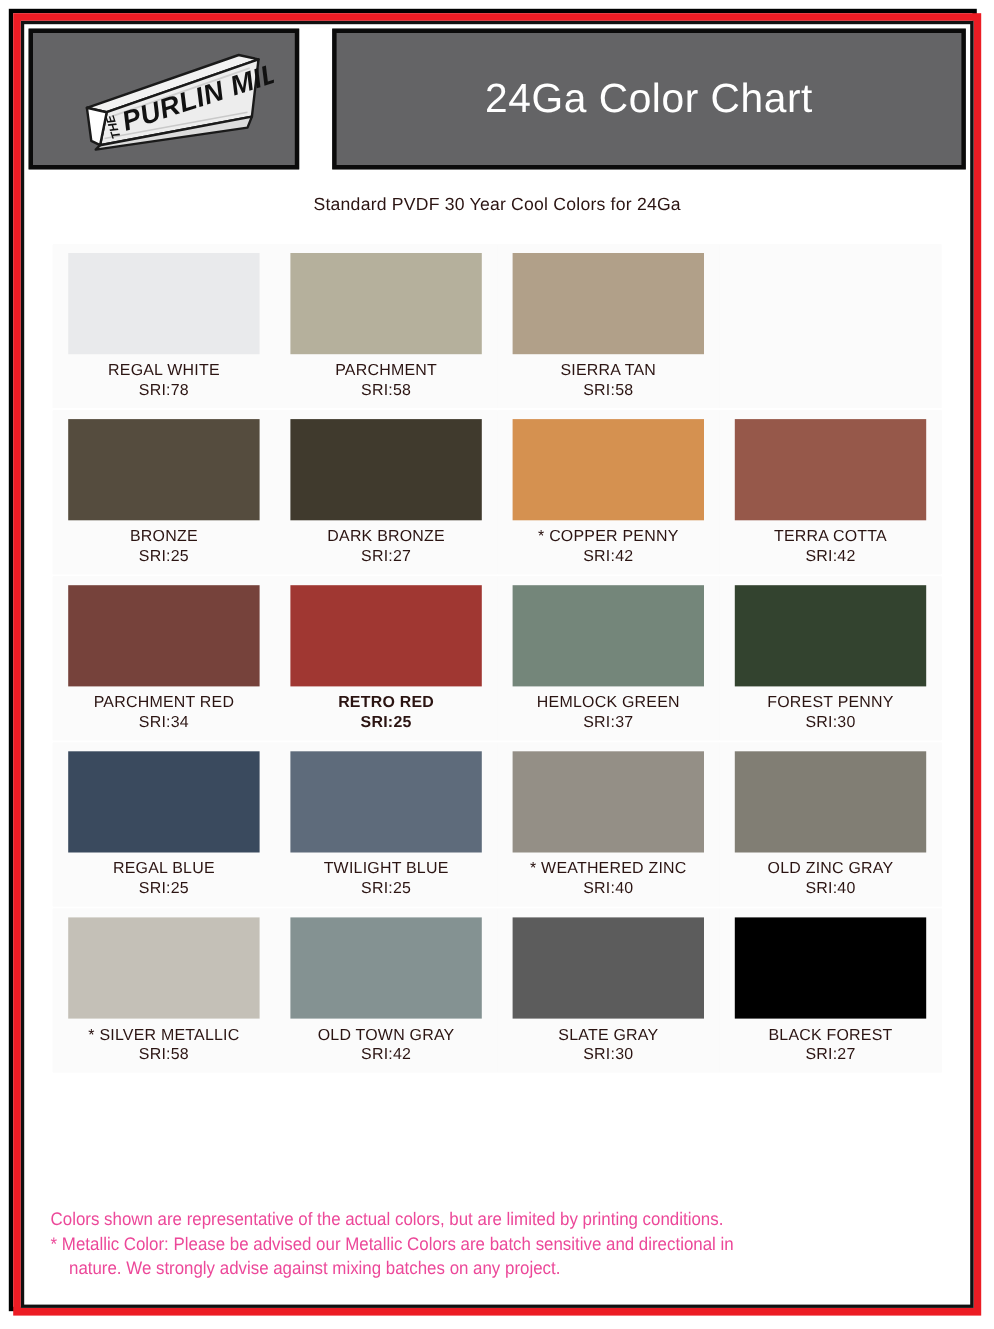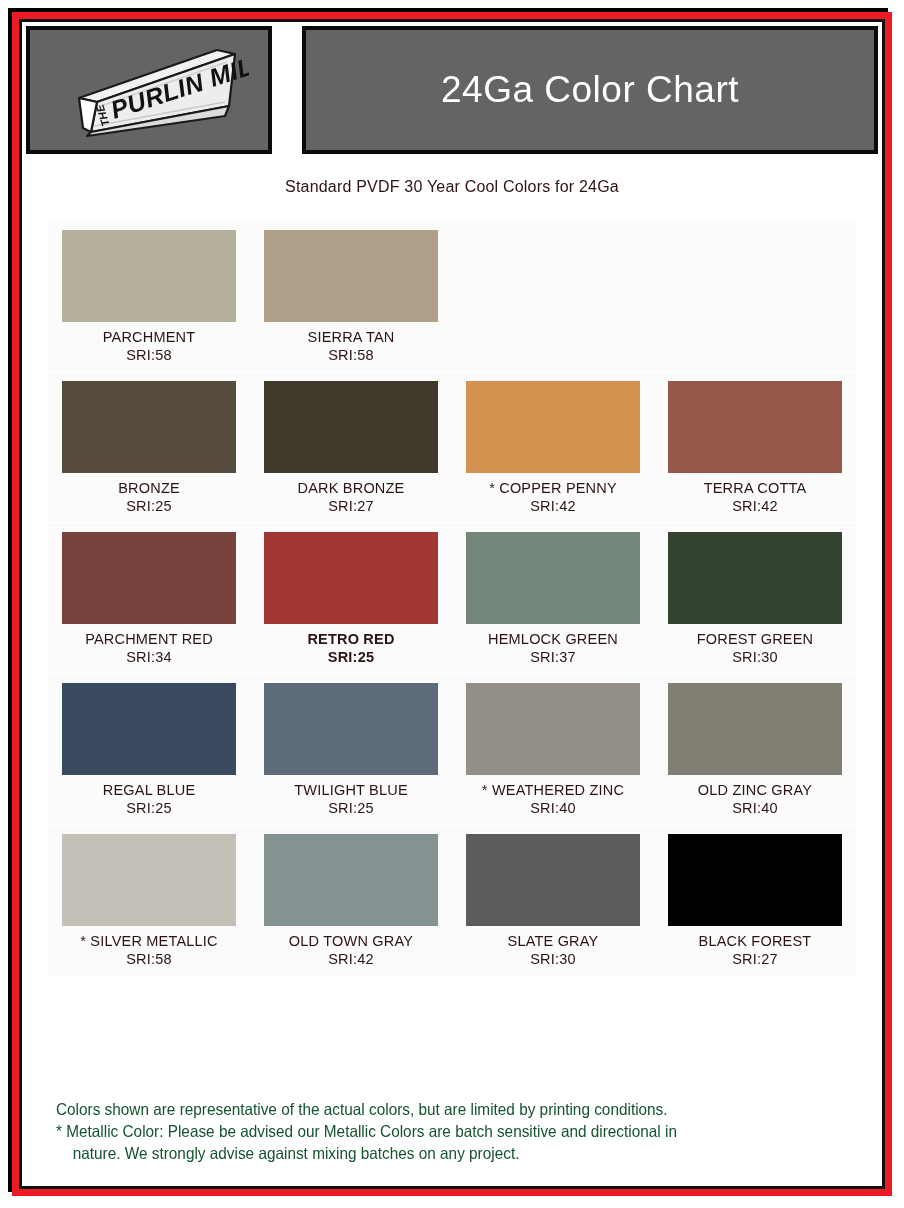--- a/index.html
+++ b/index.html
@@ -156,24 +156,24 @@
     color: #2b1412;
     font-size: 14.5px;
     margin-top: 2px;
     padding-bottom: 8px;
     letter-spacing: 0.2px;
   }
 
   
   .footer {
     position: absolute;
-    left: 30px;
+    left: 20px;
     bottom: 16px;
     width: 800px;
-    color: #14532d;
+    color: #ec4899;
   }
   .footer p {
     margin: 0 0 3px 0;
     font-size: 16.5px;
     font-family: "Liberation Sans", sans-serif;
     transform: scaleX(0.93);
     transform-origin: left center;
     white-space: nowrap;
   }
   .footer p.indent { text-indent: 18px; }
@@ -220,20 +220,25 @@
 
   </div>
 
   <div class="sheet">
 
     <div class="subtitle">Standard PVDF 30 Year Cool Colors for 24Ga</div>
 
     <div class="grid">
         <div class="grid-row">
           <div class="cell" style="background: rgb(251, 251, 251);">
+            <div class="swatch" style="background: rgb(233, 234, 236);"></div>
+            <div class="cell-label">REGAL WHITE</div>
+            <div class="cell-sri">SRI:78</div>
+          </div>
+          <div class="cell" style="background: rgb(251, 251, 251);">
             <div class="swatch" style="background: rgb(181, 176, 156);"></div>
             <div class="cell-label">PARCHMENT</div>
             <div class="cell-sri">SRI:58</div>
           </div>
           <div class="cell" style="background: rgb(251, 251, 251);">
             <div class="swatch" style="background: rgb(177, 160, 137);"></div>
             <div class="cell-label">SIERRA TAN</div>
             <div class="cell-sri">SRI:58</div>
           </div>
         </div>
@@ -270,21 +275,21 @@
             <div class="cell-label">RETRO RED</div>
             <div class="cell-sri">SRI:25</div>
           </div>
           <div class="cell" style="background: rgb(251, 251, 251);">
             <div class="swatch" style="background: rgb(116, 134, 122);"></div>
             <div class="cell-label">HEMLOCK GREEN</div>
             <div class="cell-sri">SRI:37</div>
           </div>
           <div class="cell" style="background: rgb(251, 251, 251);">
             <div class="swatch" style="background: rgb(51, 67, 47);"></div>
-            <div class="cell-label">FOREST GREEN</div>
+            <div class="cell-label">FOREST PENNY</div>
             <div class="cell-sri">SRI:30</div>
           </div>
         </div>
         <div class="grid-row">
           <div class="cell" style="background: rgb(251, 251, 251);">
             <div class="swatch" style="background: rgb(58, 74, 94);"></div>
             <div class="cell-label">REGAL BLUE</div>
             <div class="cell-sri">SRI:25</div>
           </div>
           <div class="cell" style="background: rgb(251, 251, 251);">

